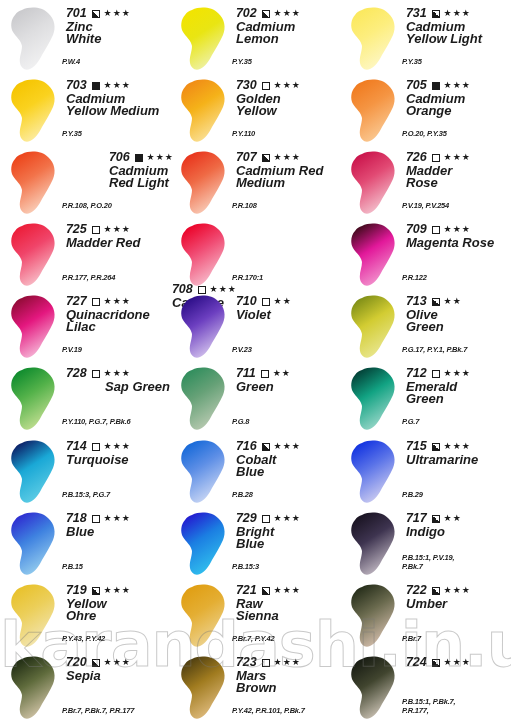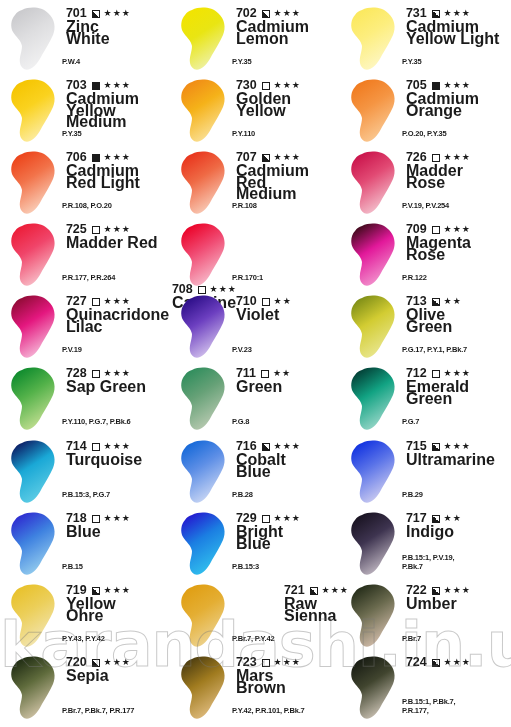--- a/index.html
+++ b/index.html
@@ -5,21 +5,21 @@
   html,body{margin:0;padding:0;}
   body{
     width:511px;height:727px;
     background:#ffffff;
     font-family:"Liberation Sans","DejaVu Sans",sans-serif;
     overflow:hidden;
     position:relative;
   }
   #chart{
     position:relative;
-    width:511px;height:727px;
+    width:511px;height:727px;font-style:italic;
   }
   .cell{
     position:relative;
     width:170px;height:72px;
     display:flex;
     align-items:flex-start;
   }
   .swatch-wrap{
     position:relative;
     width:60px;height:72px;
@@ -63,21 +63,21 @@
   .opacity-box.half{
     background:linear-gradient(45deg,#1b1b1b 0%,#1b1b1b 50%,#ffffff 50%,#ffffff 100%);
   }
   .stars{
     font-size:9px;
     color:#1b1b1b;
     letter-spacing:1px;
     line-height:11px;
   }
   .pname{
-    font-size:16px;
+    font-size:13px;
     font-weight:bold;
     color:#1b1b1b;
     line-height:11.5px;
     margin-top:1px;
     white-space:pre-line;
   }
   .pigment{
     font-size:7.5px;
     font-weight:bold;
     color:#1b1b1b;
@@ -257,21 +257,21 @@
         <div class="idline">
           <span class="code">705</span>
           <span class="opacity-box full"></span>
           <span class="stars">★★★</span>
         </div>
         <div class="pname">Cadmium
 Orange</div>
       </div>
       <div class="pigment">P.O.20, P.Y.35</div>
     </div>
-    <div class="cell" style="position: absolute; left: 0px; top: 148px;">
+    <div class="cell" style="position: absolute; left: 0px; top: 148px; gap: 43px;">
       <div class="swatch-wrap">
         <div class="blob">
           <svg viewBox="0 0 54 66" xmlns="http://www.w3.org/2000/svg">
             <defs>
               <linearGradient id="g6" x1="0.25" y1="0" x2="0.7" y2="1">
                 <stop offset="0%" stop-color="#ec4218"></stop>
                 <stop offset="42%" stop-color="#f2734a"></stop>
                 <stop offset="100%" stop-color="#fbdcc9"></stop>
               </linearGradient>
             </defs>
@@ -487,21 +487,21 @@
         <div class="idline">
           <span class="code">713</span>
           <span class="opacity-box half"></span>
           <span class="stars">★★</span>
         </div>
         <div class="pname">Olive
 Green</div>
       </div>
       <div class="pigment">P.G.17, P.Y.1, P.Bk.7</div>
     </div>
-    <div class="cell" style="position: absolute; left: 0px; top: 364px;">
+    <div class="cell" style="position: absolute; left: 0px; top: 364px; text-align: right;">
       <div class="swatch-wrap">
         <div class="blob">
           <svg viewBox="0 0 54 66" xmlns="http://www.w3.org/2000/svg">
             <defs>
               <linearGradient id="g15" x1="0.25" y1="0" x2="0.7" y2="1">
                 <stop offset="0%" stop-color="#0c8a2d"></stop>
                 <stop offset="42%" stop-color="#54b24a"></stop>
                 <stop offset="100%" stop-color="#cfe49a"></stop>
               </linearGradient>
             </defs>
@@ -742,21 +742,21 @@
         <div class="idline">
           <span class="code">719</span>
           <span class="opacity-box half"></span>
           <span class="stars">★★★</span>
         </div>
         <div class="pname">Yellow
 Ohre</div>
       </div>
       <div class="pigment">P.Y.43, P.Y.42</div>
     </div>
-    <div class="cell" style="position: absolute; left: 170px; top: 581px; gap: 48px;">
+    <div class="cell" style="position: absolute; left: 170px; top: 581px;">
       <div class="swatch-wrap">
         <div class="blob">
           <svg viewBox="0 0 54 66" xmlns="http://www.w3.org/2000/svg">
             <defs>
               <linearGradient id="g25" x1="0.25" y1="0" x2="0.7" y2="1">
                 <stop offset="0%" stop-color="#e09e12"></stop>
                 <stop offset="42%" stop-color="#e4ae33"></stop>
                 <stop offset="100%" stop-color="#eed79a"></stop>
               </linearGradient>
             </defs>

